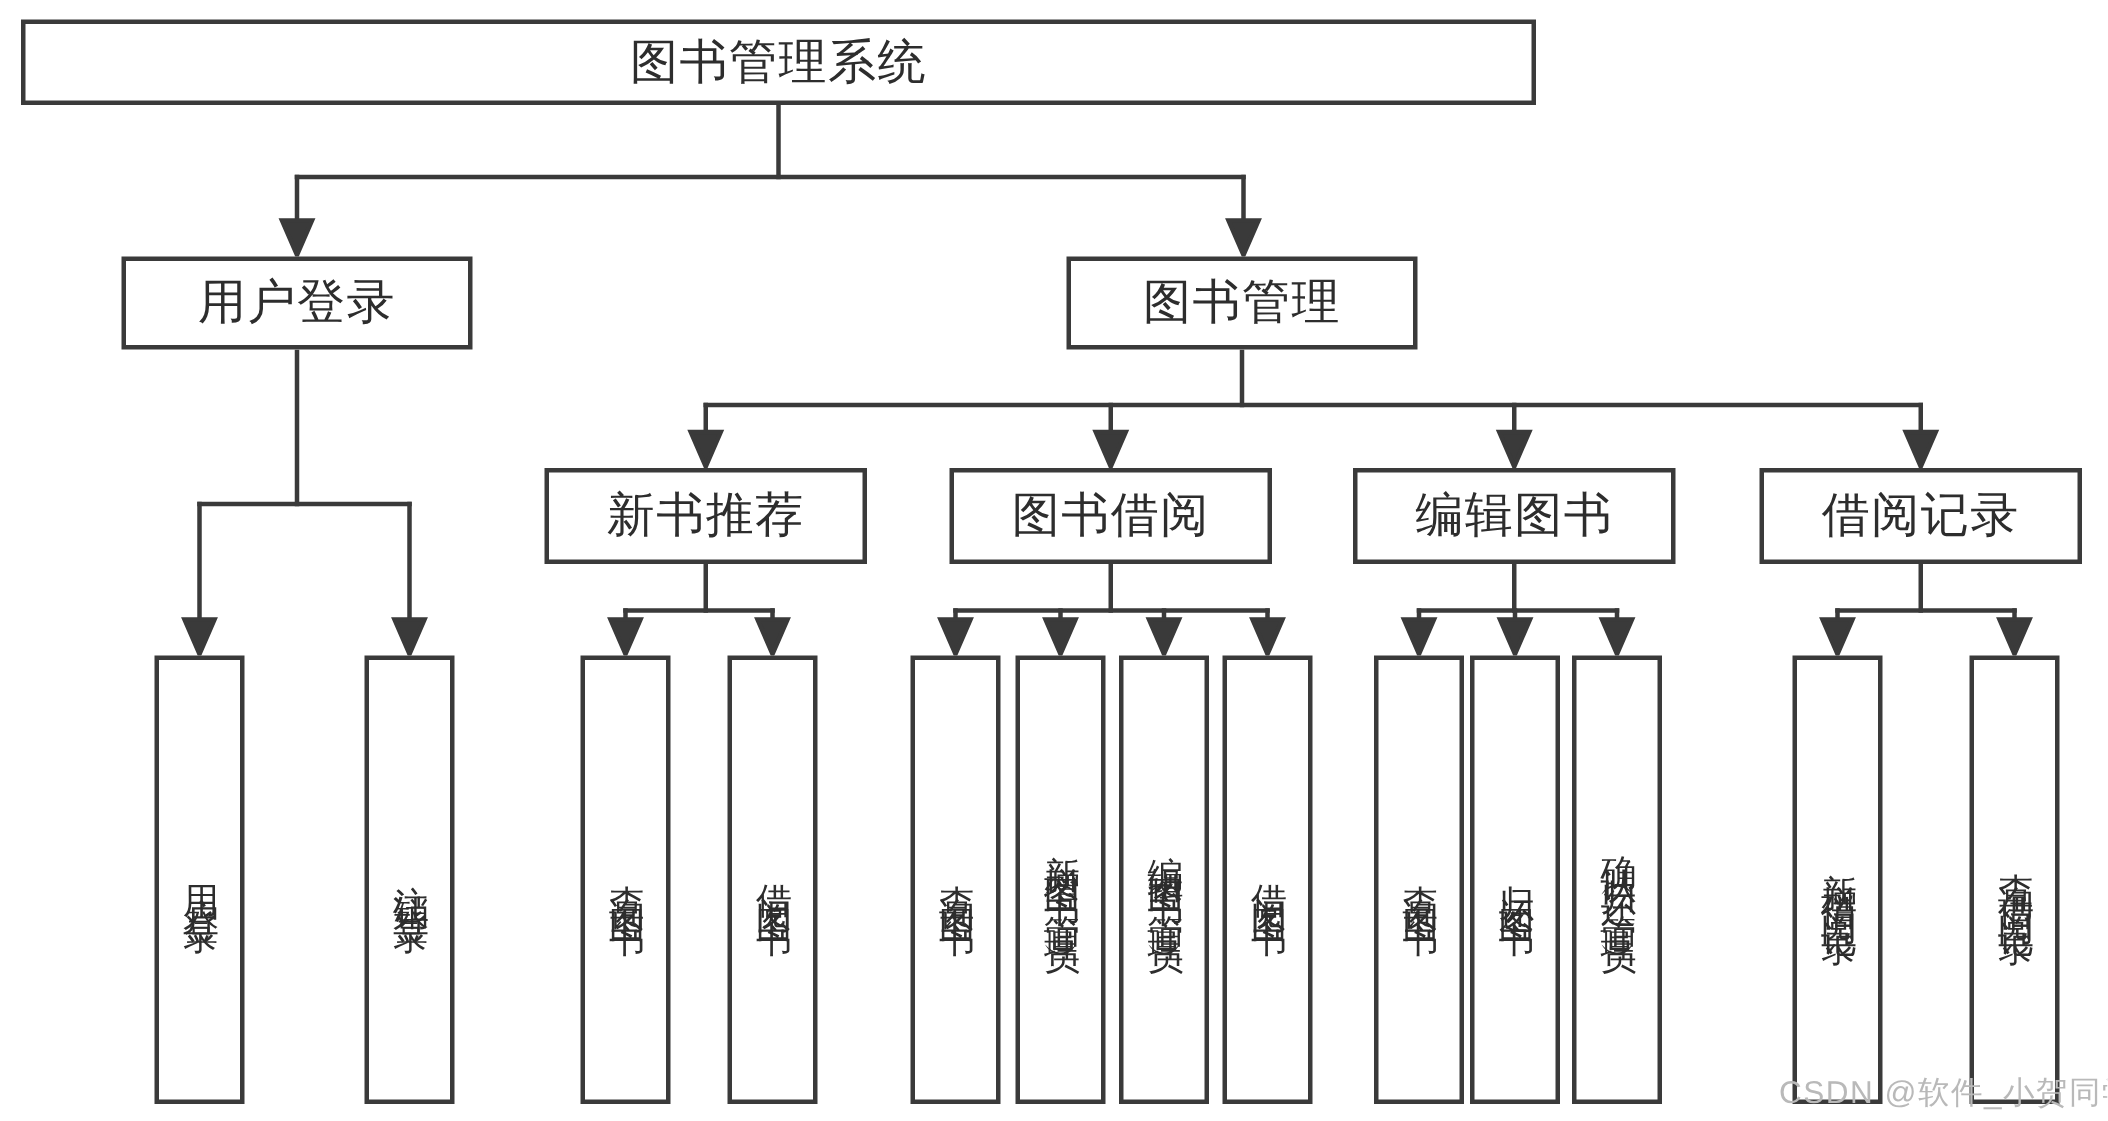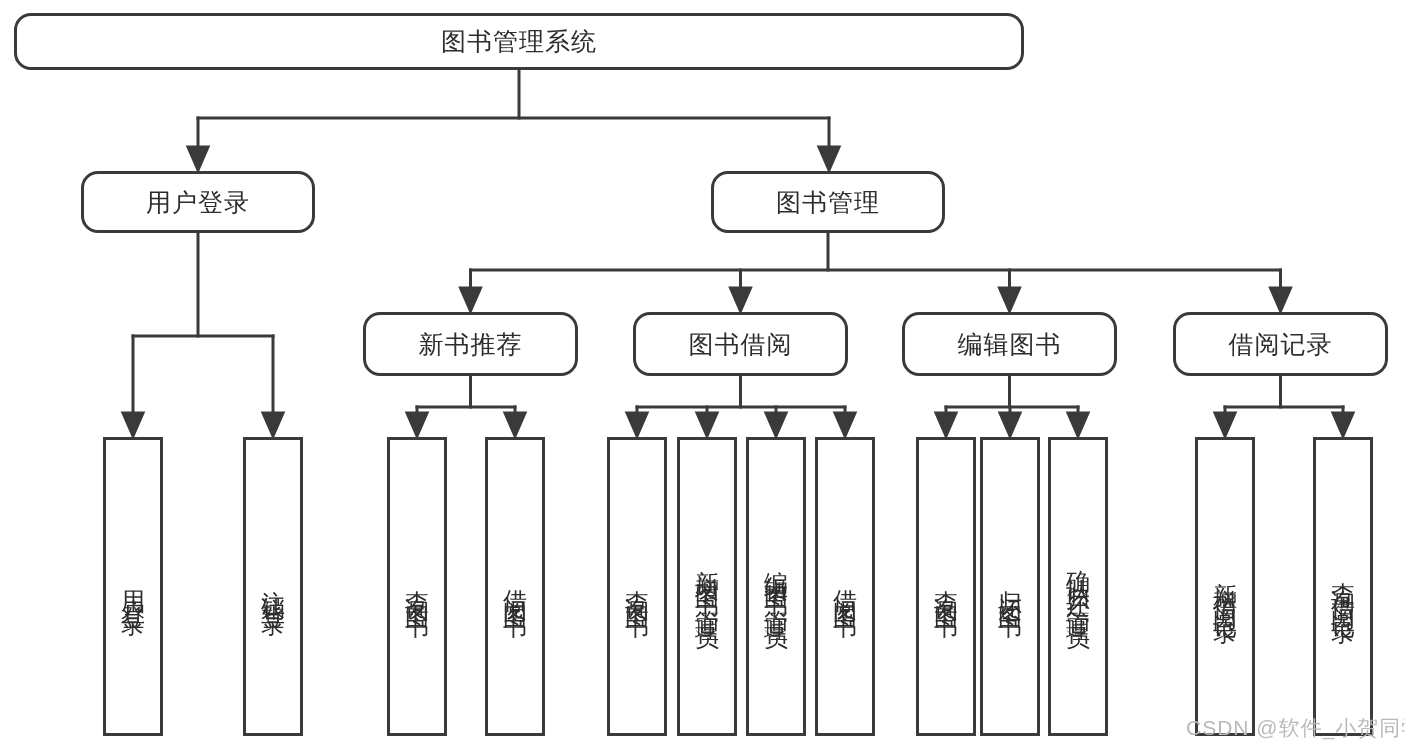--- a/index.html
+++ b/index.html
@@ -13,21 +13,21 @@
   #connectors{position:absolute;left:0;top:0;width:1405px;height:747px;z-index:1;}
   .box{
     position:absolute;
     box-sizing:border-box;
     border:3px solid #3a3a3a;
     background:#ffffff;
     display:flex;align-items:center;justify-content:center;
     color:#2d2d2d;
     z-index:2;
   }
-  .hbox{font-size:25px;letter-spacing:1px;border-radius:17px;}
+  .hbox{font-size:32px;letter-spacing:1px;}
   .leaf{width:60px;top:437px;height:299px;font-size:24px;}
   .leaf .vtext{
     writing-mode:vertical-rl;
     text-orientation:mixed;
     letter-spacing:8px;
     line-height:1;
     white-space:nowrap;
   }
   .watermark{
     position:absolute;

